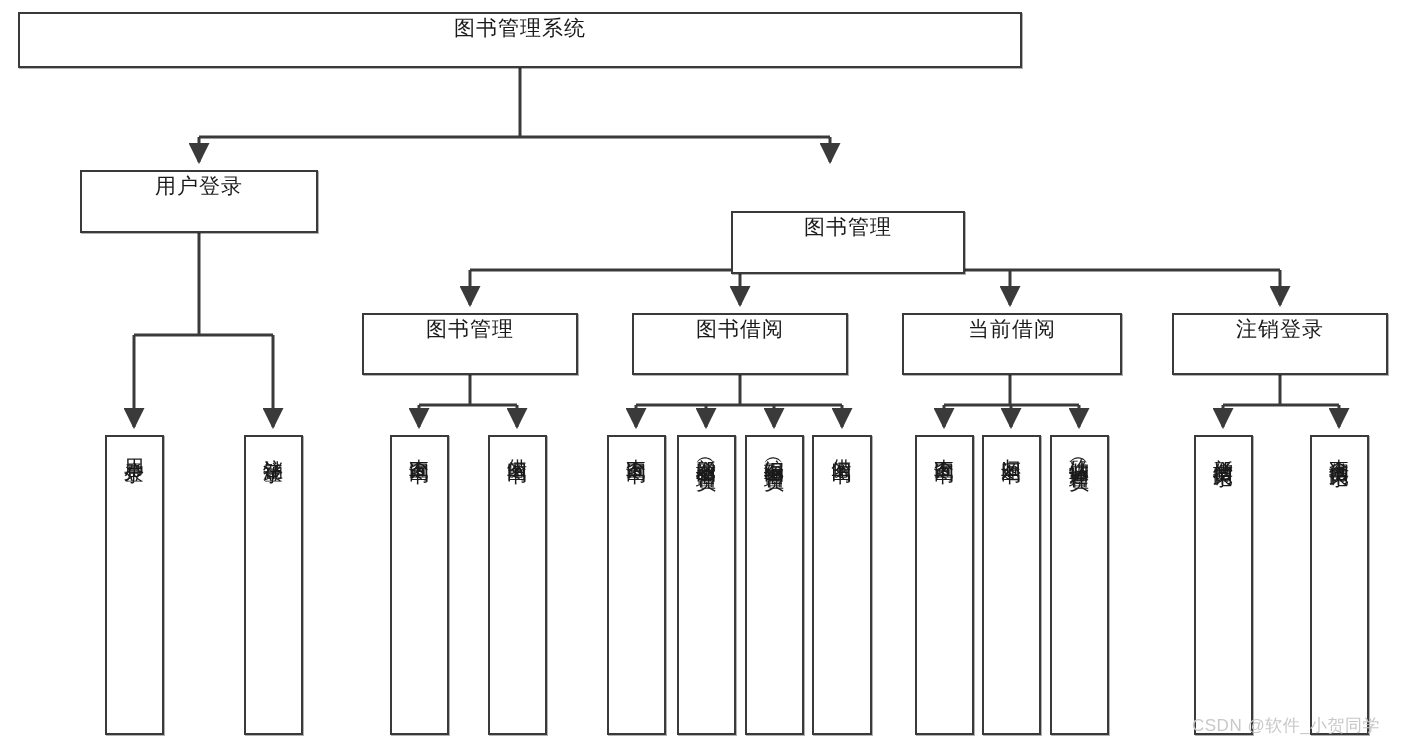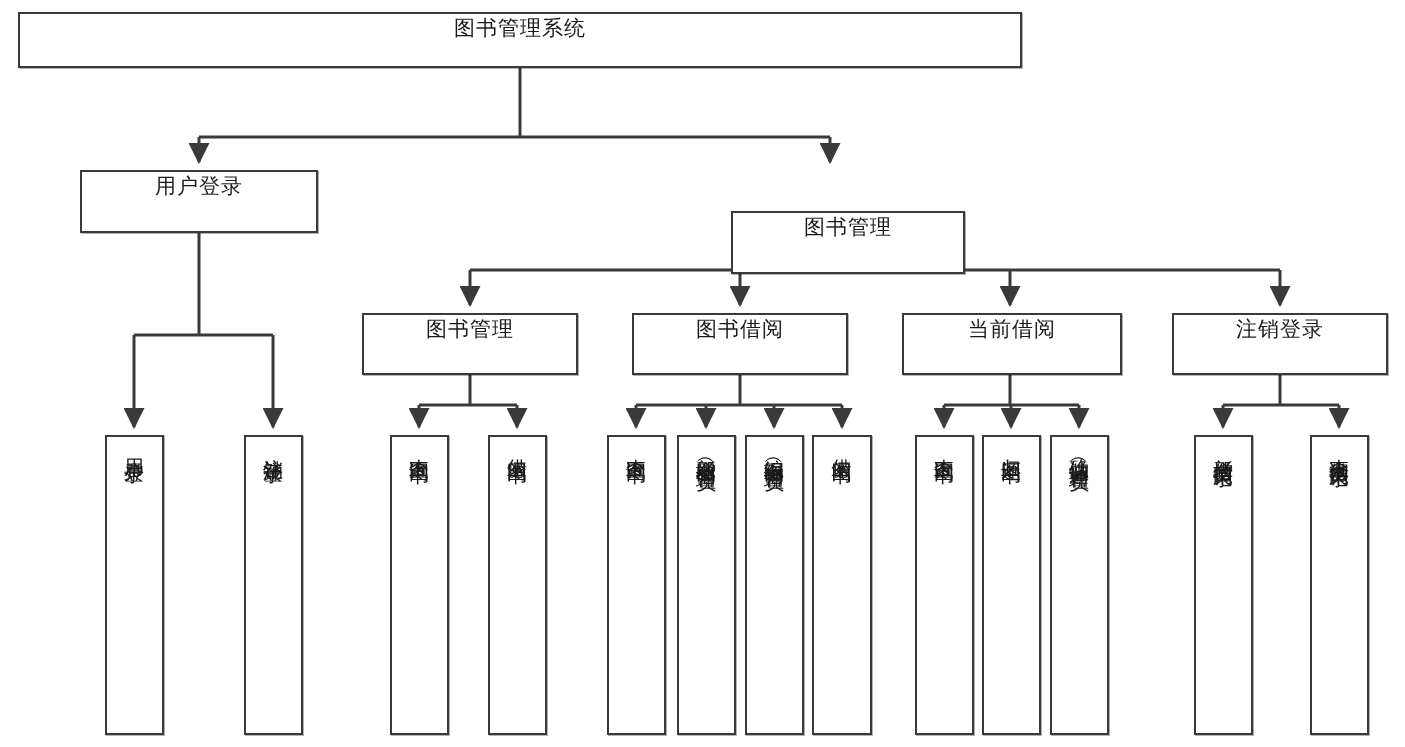--- a/index.html
+++ b/index.html
@@ -171,14 +171,15 @@
         <span class="vtext">确认归还（管理员）</span>
       </div>
       <div class="node v" style="left: 1194px; top: 435px; width: 59px; height: 300px;">
         <span class="vtext">新增借阅记录</span>
       </div>
       <div class="node v" style="left: 1310px; top: 435px; width: 59px; height: 300px;">
         <span class="vtext">查询借阅记录</span>
       </div>
     </div>
 
+  <div class="watermark" style="left: 1192px; top: 714px;">CSDN @软件_小贺同学</div>
 
 </div>
 
 </body></html>

